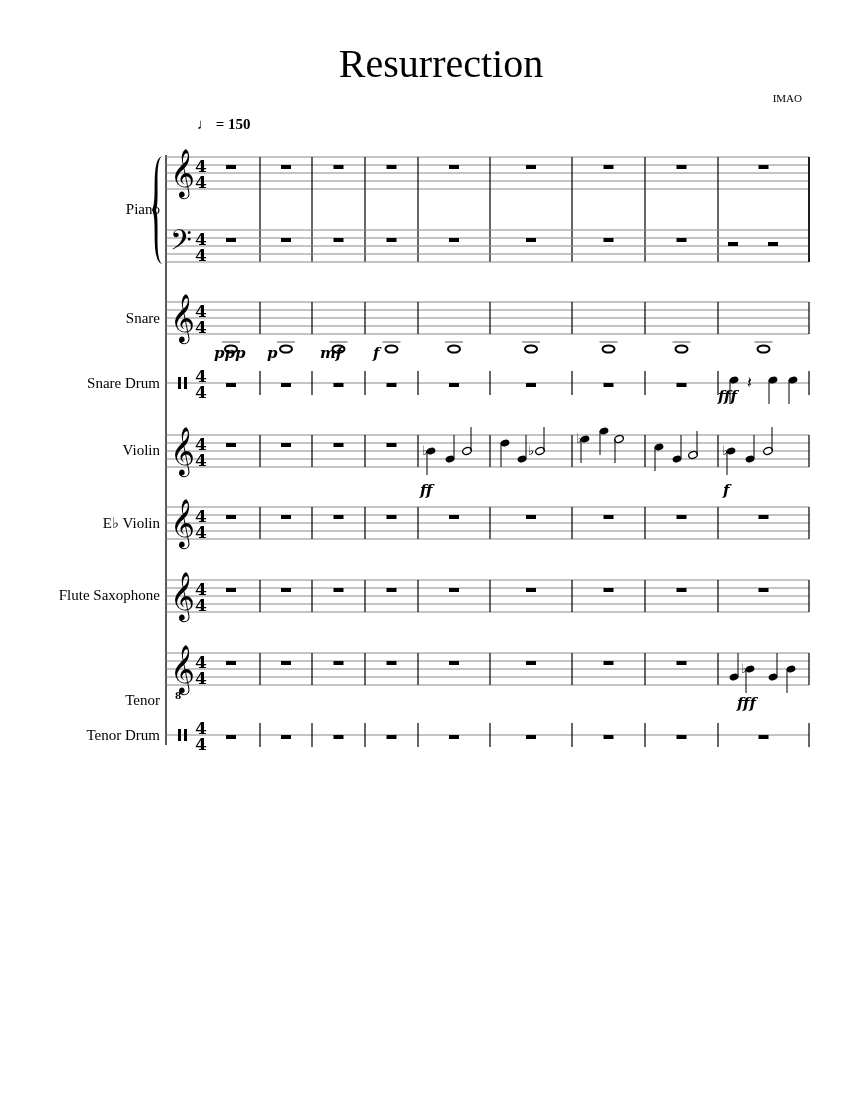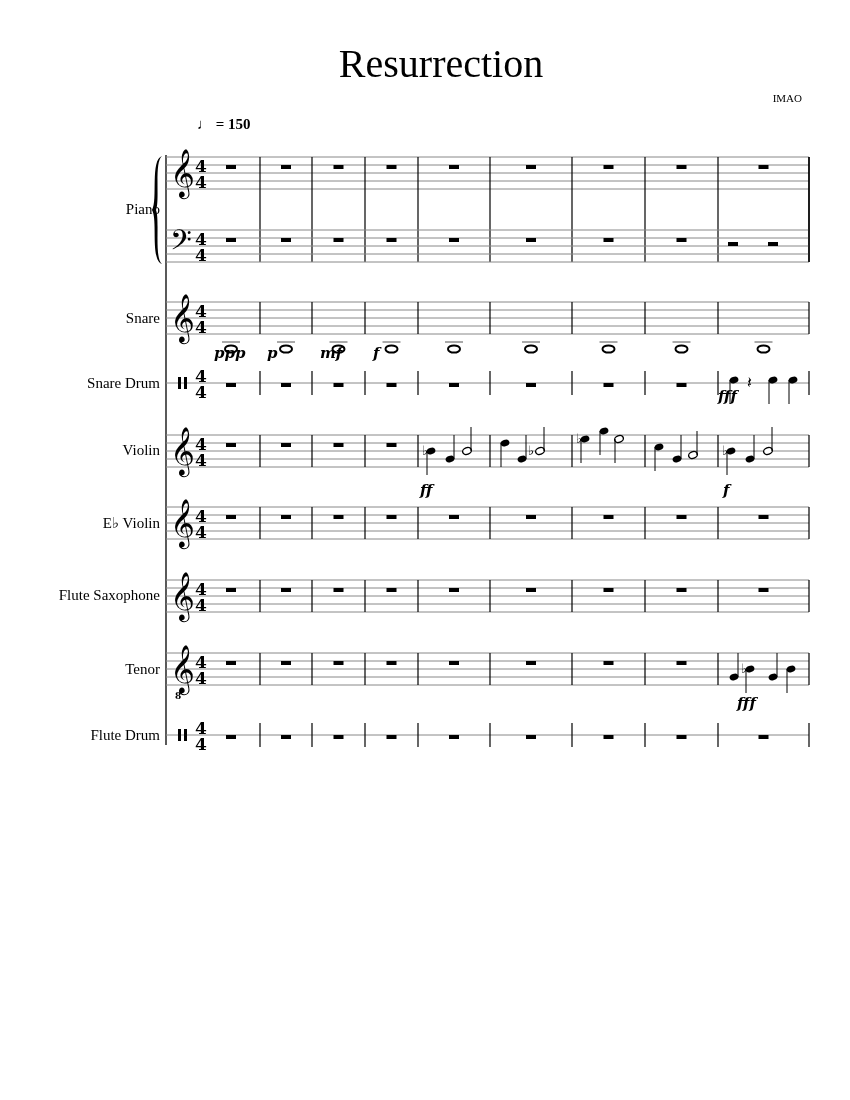--- a/index.html
+++ b/index.html
@@ -16,22 +16,22 @@
 <div class="title">Resurrection</div>
 <div class="composer">IMAO</div>
 <div class="tempo">♩ = 150</div>
 
 <div class="label" style="top:201px">Piano</div>
 <div class="label" style="top:310px">Snare</div>
 <div class="label" style="top:375px">Snare Drum</div>
 <div class="label" style="top:442px">Violin</div>
 <div class="label" style="top:514px">E♭ Violin</div>
 <div class="label" style="top:587px">Flute Saxophone</div>
-<div class="label" style="top:661px">Tenor</div>
-<div class="label" style="top:727px">Flute Drum</div>
+<div class="label" style="top:692px">Tenor</div>
+<div class="label" style="top:727px">Tenor Drum</div>
 
 <svg class="score" width="850" height="1100" id="score">
     <line x1="166" y1="155" x2="166" y2="745" stroke="#000" stroke-width="1.3"></line>
     <path d="M162 156 C150 160,158 200,152 210 C158 220,150 260,162 264 C154 258,160 220,156 210 C160 200,154 162,162 156 Z" fill="#000"></path>
     <line x1="166" y1="157" x2="809" y2="157" stroke="#888" stroke-width="1"></line>
     <line x1="166" y1="165" x2="809" y2="165" stroke="#888" stroke-width="1"></line>
     <line x1="166" y1="173" x2="809" y2="173" stroke="#888" stroke-width="1"></line>
     <line x1="166" y1="181" x2="809" y2="181" stroke="#888" stroke-width="1"></line>
     <line x1="166" y1="189" x2="809" y2="189" stroke="#888" stroke-width="1"></line>
     <line x1="260" y1="157" x2="260" y2="262" stroke="#000" stroke-width="1.2"></line>

